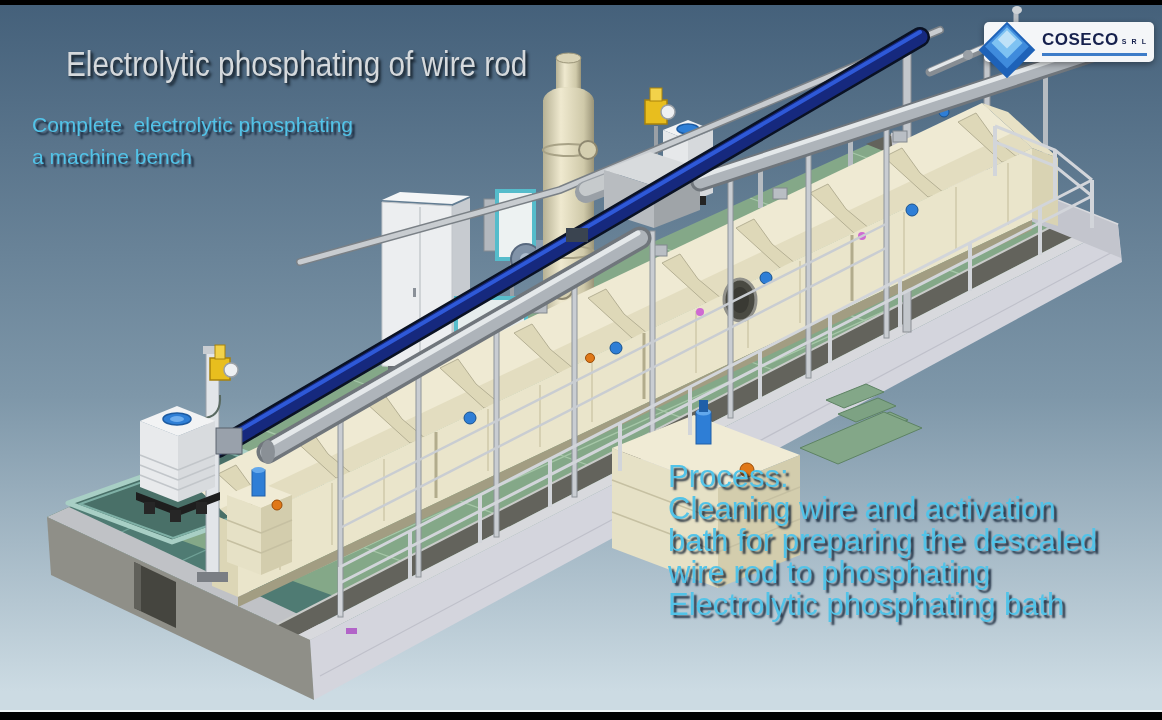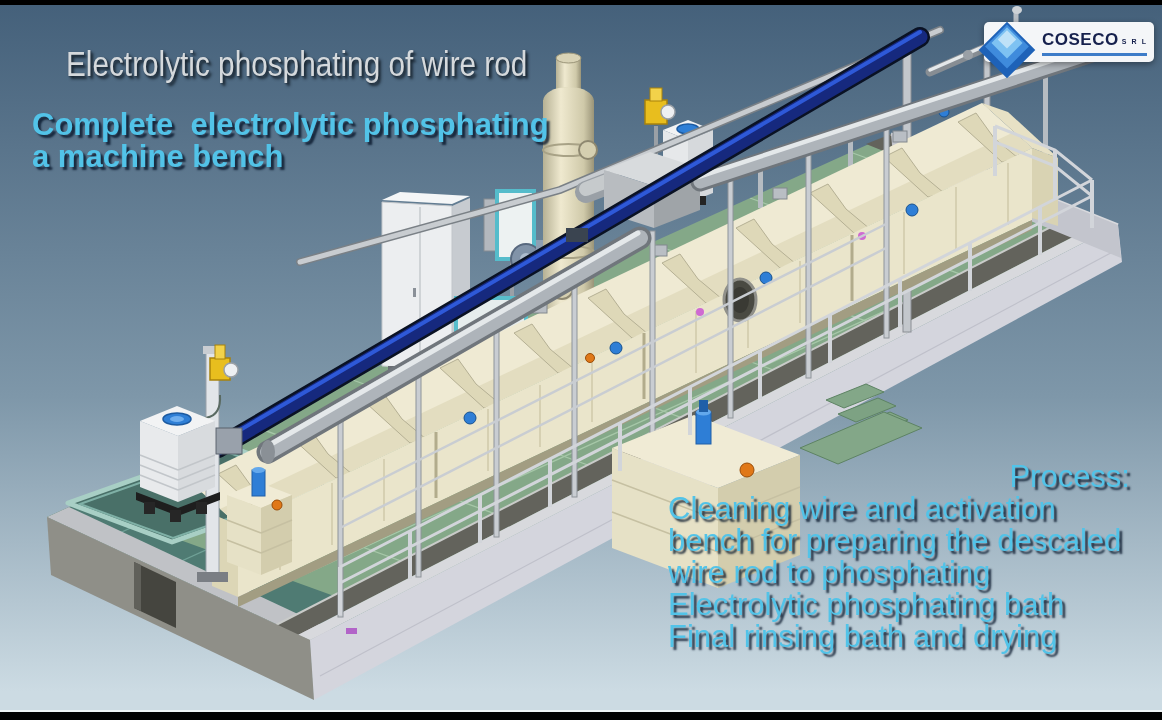--- a/index.html
+++ b/index.html
@@ -6,26 +6,26 @@
   .stage{position:relative;width:1162px;height:720px;overflow:hidden;
          font-family:"Liberation Sans",sans-serif;
          background:linear-gradient(180deg,var(--background-top,#44607A) 0%,#7E97A9 55%,var(--background-bottom,#CCDBE3) 96%);}
   .bar-top{position:absolute;left:0;top:0;width:100%;height:5px;background:#000;}
   .bar-bottom{position:absolute;left:0;bottom:0;width:100%;height:8px;background:#000;}
   .bar-bottom-line{position:absolute;left:0;bottom:8px;width:100%;height:2px;background:#eef3f5;}
   .scene-svg{position:absolute;left:0;top:0;}
   .slide-title{position:absolute;left:66px;top:44px;font-size:35px;color:var(--title-gray,#D5D9DC);
       white-space:pre;transform:scaleX(.85);transform-origin:left top;
       text-shadow:3px 3px 3px rgba(18,28,38,.85),1px 1px 2px rgba(18,28,38,.6);}
-  .intro-block{position:absolute;left:32px;top:109px;font-size:31px;line-height:32px;
-      color:var(--text-cyan,#52C3E8);text-shadow:3px 3px 2px rgba(8,22,42,.8);font-weight:bold;}
+  .intro-block{position:absolute;left:32px;top:109px;font-size:21px;line-height:32px;
+      color:var(--text-cyan,#52C3E8);text-shadow:3px 3px 2px rgba(8,22,42,.8);}
   .intro-block div{white-space:pre;}
   .process-block{position:absolute;left:668px;top:461px;width:462px;font-size:31px;line-height:32px;
       color:var(--text-cyan,#52C3E8);text-shadow:3px 3px 2px rgba(8,22,42,.8);}
-  .process-heading{text-align:right;}
+  .process-heading{text-align:left;}
   .process-block div{white-space:pre;}
   .logo{position:absolute;left:984px;top:22px;width:170px;height:40px;background:#F4F6F8;
         border-radius:5px;box-shadow:0 2px 6px rgba(0,0,0,.4);}
   .logo-text{position:absolute;left:58px;top:8px;font-size:17px;font-weight:bold;
         color:var(--logo-navy,#16214D);letter-spacing:.5px;white-space:nowrap;}
   .logo-suffix{font-size:7px;font-weight:bold;letter-spacing:1.6px;vertical-align:1px;margin-left:3px;}
   .logo-underline{position:absolute;left:58px;right:7px;top:31px;height:3px;background:#3D7CC8;}
   .logo-diamond{position:absolute;left:-6px;top:-2px;}
 </style>
 </head>
@@ -296,24 +296,23 @@
   <div class="slide-title">Electrolytic phosphating of wire rod</div>
 
   <div class="intro-block">
     <div>Complete  electrolytic phosphating</div>
     <div>a machine bench</div>
   </div>
 
   <div class="process-block">
     <div class="process-heading">Process:</div>
     <div>Cleaning wire and activation</div>
-    <div>bench for preparing the descaled</div>
+    <div>bath for preparing the descaled</div>
     <div>wire rod to phosphating</div>
     <div>Electrolytic phosphating bath</div>
-    <div>Final rinsing bath and drying</div>
   </div>
 
   <div class="logo">
     <svg class="logo-diamond" width="58" height="58" viewBox="0 0 58 58">
       <g transform="translate(29,30) rotate(45)">
         <rect x="-20" y="-20" width="40" height="40" fill="#1E62B8"></rect>
         <rect x="-18" y="-18" width="31" height="31" fill="#3F8BDC"></rect>
         <rect x="-16" y="-16" width="22" height="22" fill="#7EC2F2"></rect>
         <rect x="-14" y="-14" width="13" height="13" fill="#BFE2F8"></rect>
       </g>

